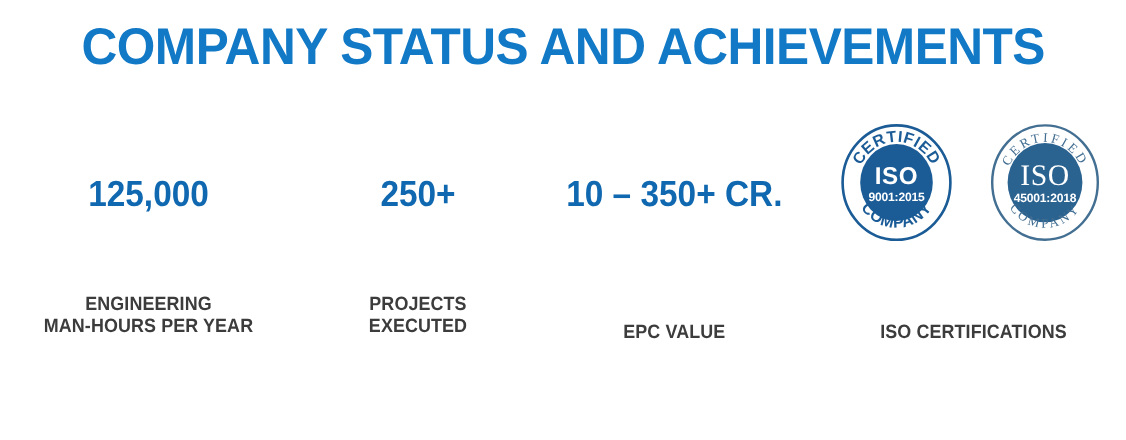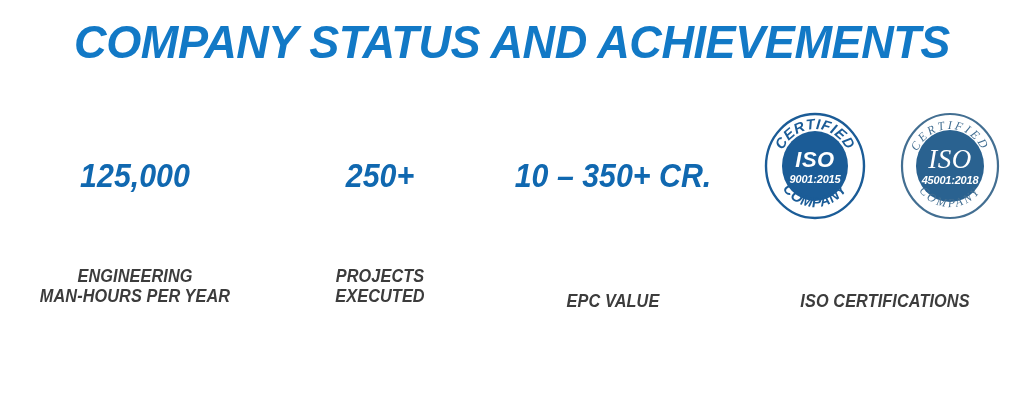--- a/index.html
+++ b/index.html
@@ -4,21 +4,21 @@
 <style>
   html, body { margin:0; padding:0; }
   body {
     width:1024px; height:400px;
     background:#ffffff;
     font-family:"Liberation Sans", sans-serif;
     overflow:hidden;
     position:relative;
     -webkit-font-smoothing:antialiased;
   }
-  .slide { position:absolute; inset:0;font-style:italic; }
+  .slide { position:absolute; inset:0; }
 
   
   .title {
     position:absolute;
     top:18px; left:0; right:0;
     text-align:center;
     color:#1279c6;
     font-size:47px;
     font-weight:bold;
     letter-spacing:-0.5px;

